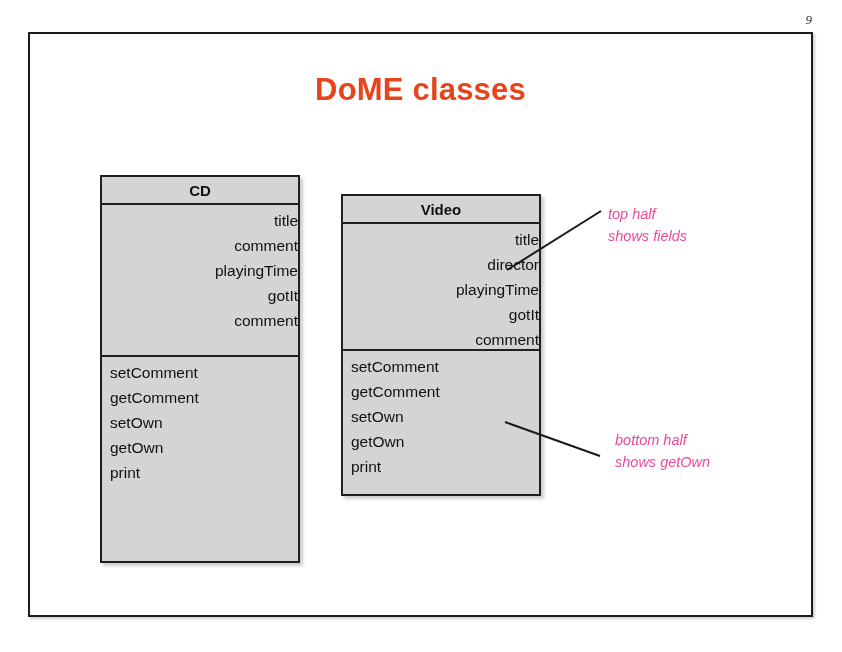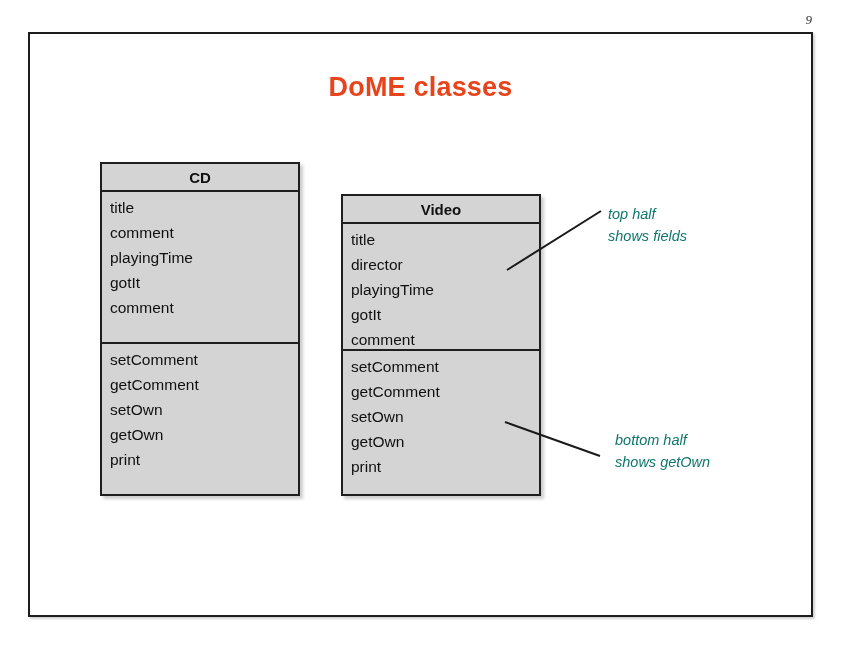--- a/index.html
+++ b/index.html
@@ -50,21 +50,21 @@
 
   
   #slide-title {
     position: absolute;
     left: 0;
     right: 0;
     top: 38px;
     text-align: center;
     font-family: "Liberation Sans", sans-serif;
     font-weight: bold;
-    font-size: 27px;
+    font-size: 31px;
     letter-spacing: 0.2px;
     color: #E8441C;
   }
 
   
   .uml-class {
     position: absolute;
     background: #d4d4d4;
     border: 2px solid #1f1f1f;
     box-sizing: border-box;
@@ -78,33 +78,34 @@
     padding: 5px 0 6px 0;
     border-bottom: 2px solid #1f1f1f;
     box-sizing: border-box;
   }
   .uml-compartment {
     padding: 3px 0 4px 8px;
     box-sizing: border-box;
   }
   .uml-fields {
     border-bottom: 2px solid #1f1f1f;
+    text-align: right;
   }
   .uml-row {
     font-size: 15.5px;
     line-height: 25px;
     color: #101010;
     white-space: nowrap;
   }
 
   #class-cd {
     left: 100px;
-    top: 162px;
+    top: 175px;
     width: 200px;
-    height: 334px;
+    height: 388px;
   }
   #class-cd .uml-name { height: 28px; }
   #class-cd .uml-fields { height: 152px; }
   #class-cd .uml-methods { height: 150px; }
 
   #class-video {
     left: 341px;
     top: 194px;
     width: 200px;
     height: 302px;
@@ -113,21 +114,21 @@
   #class-video .uml-fields { height: 127px; }
   #class-video .uml-methods { height: 145px; }
 
   
   .callout {
     position: absolute;
     font-family: "Liberation Sans", sans-serif;
     font-style: italic;
     font-size: 14.5px;
     line-height: 22px;
-    color: #0f766e;
+    color: #ec4899;
     white-space: nowrap;
   }
   #callout-top    { left: 608px; top: 203px; }
   #callout-bottom { left: 608px; top: 429px; margin-left: 7px; }
 
   #leader-lines {
     position: absolute;
     left: 0;
     top: 0;
     width: 842px;

